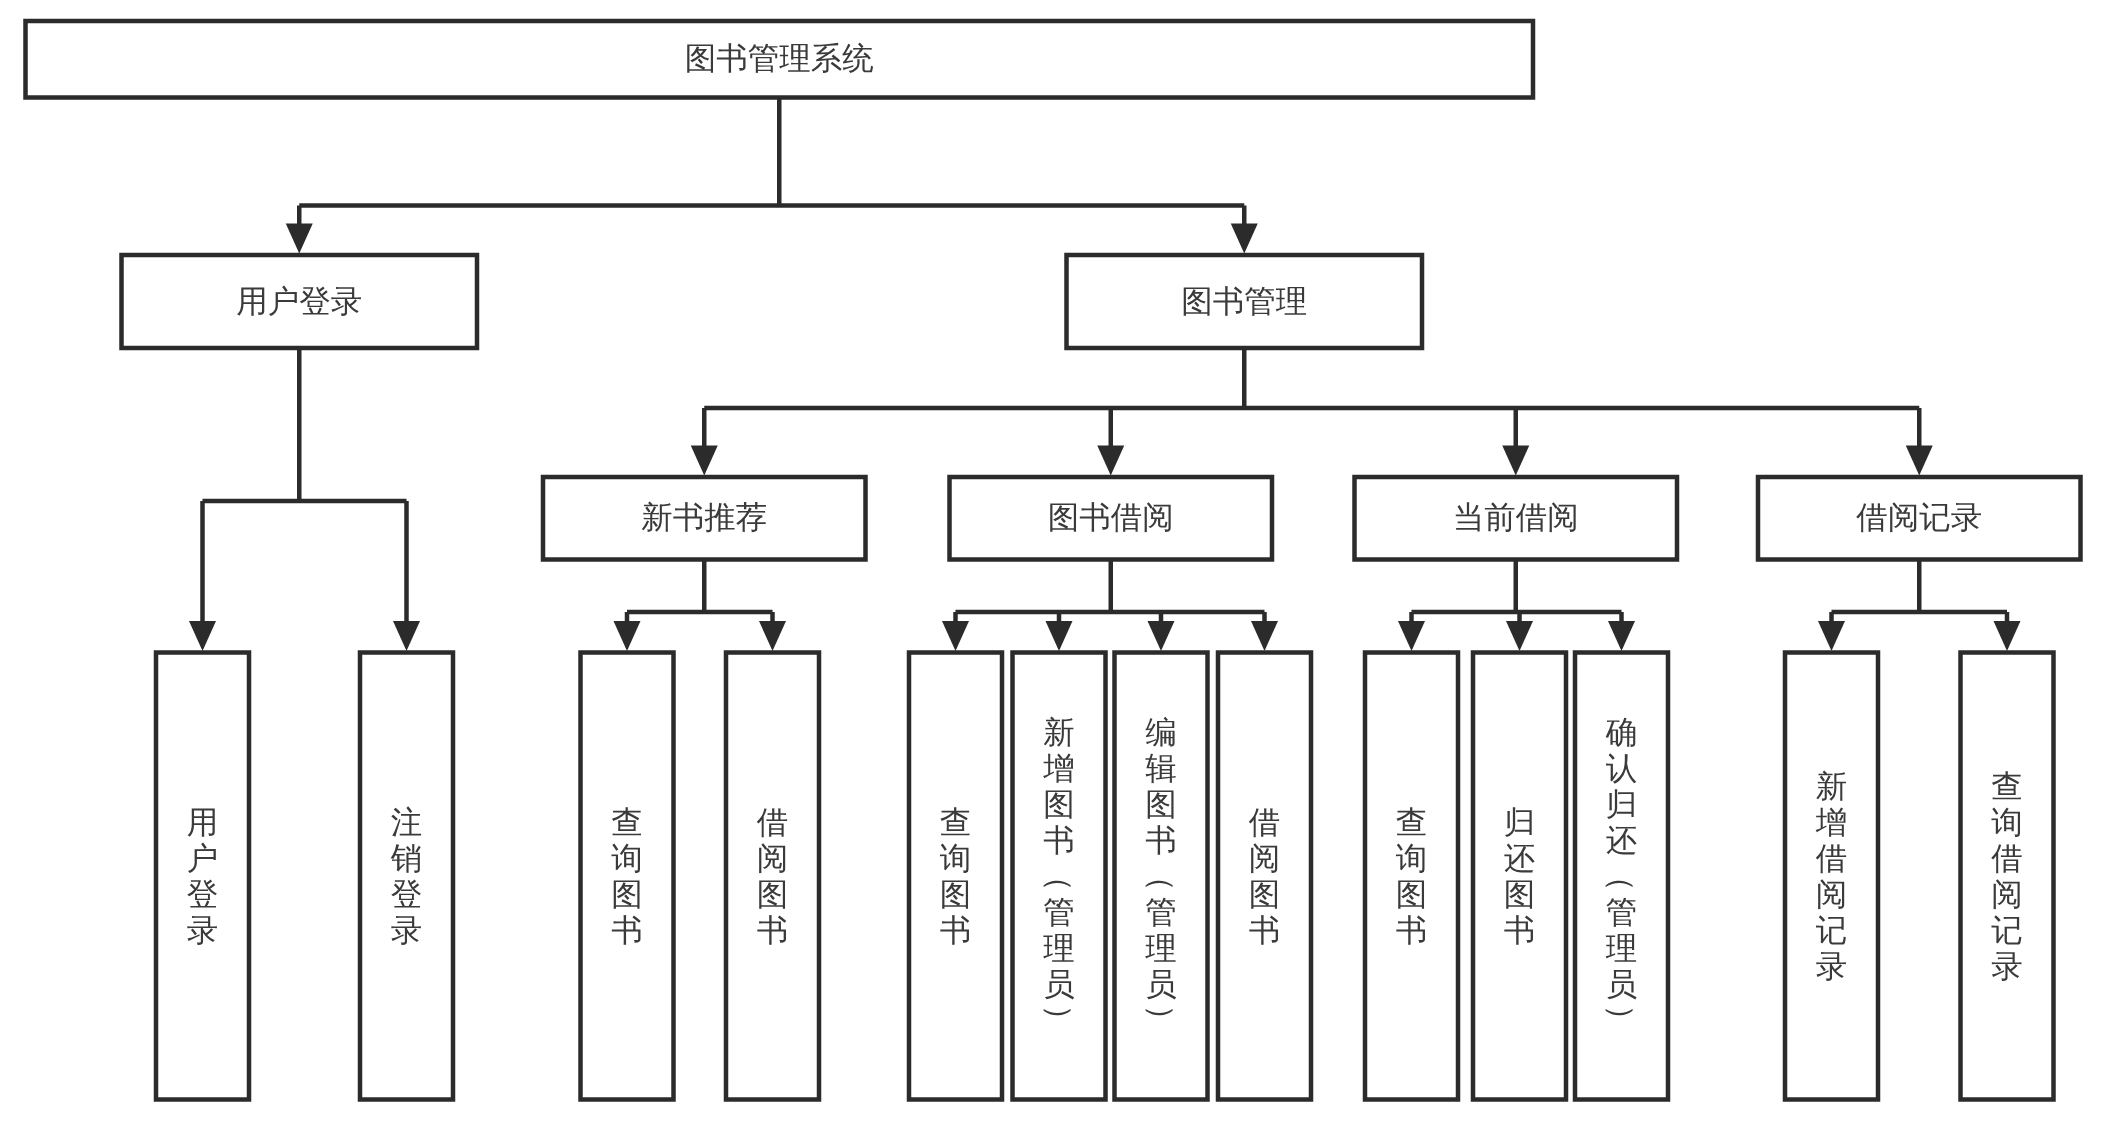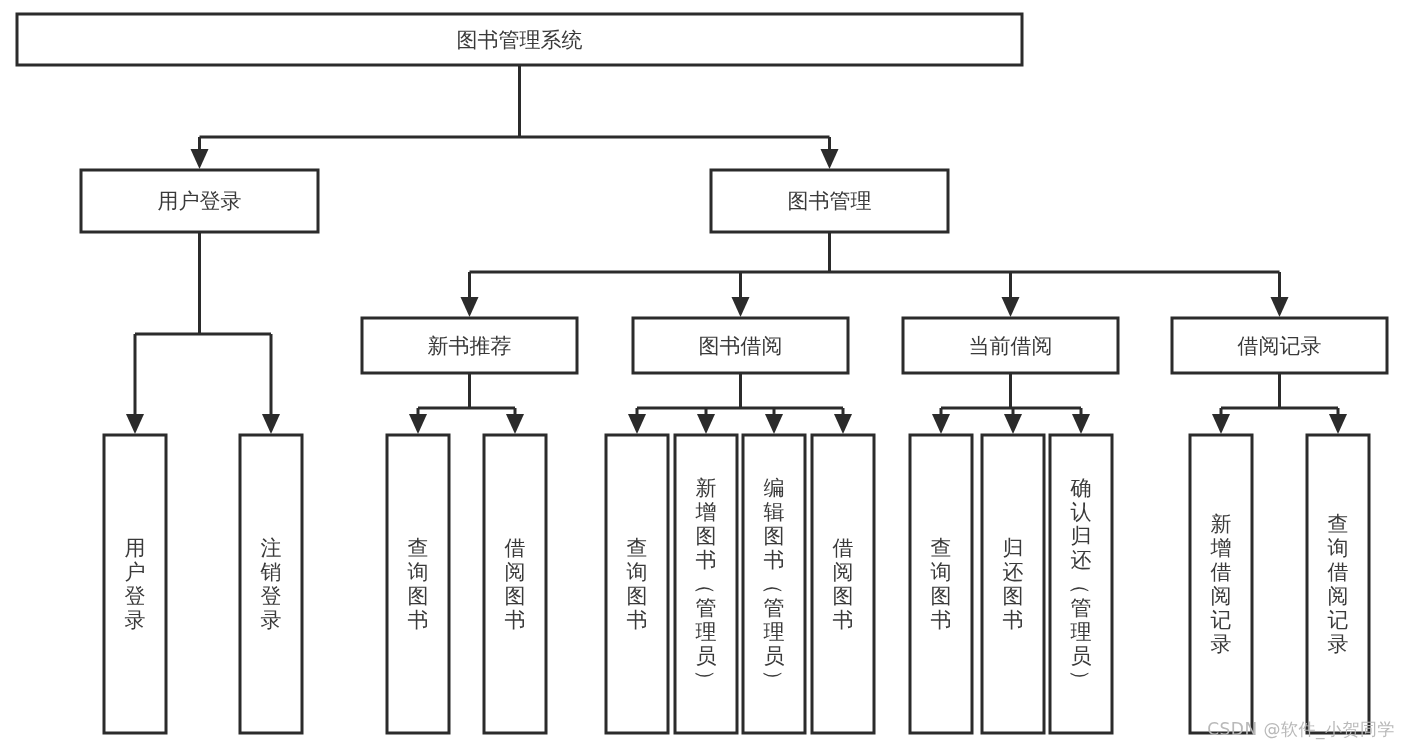--- a/index.html
+++ b/index.html
@@ -258,14 +258,13 @@
           <rect x="1307" y="435" width="62" height="298" class="node-box"></rect>
           <text x="1338" y="531" class="node-label-v">查</text>
           <text x="1338" y="555" class="node-label-v">询</text>
           <text x="1338" y="579" class="node-label-v">借</text>
           <text x="1338" y="603" class="node-label-v">阅</text>
           <text x="1338" y="627" class="node-label-v">记</text>
           <text x="1338" y="651" class="node-label-v">录</text>
         </g>
       </g>
   </svg>
-  <div class="watermark">CSDN @软件_小贺同学</div>
 </div>
 
 </body></html>

